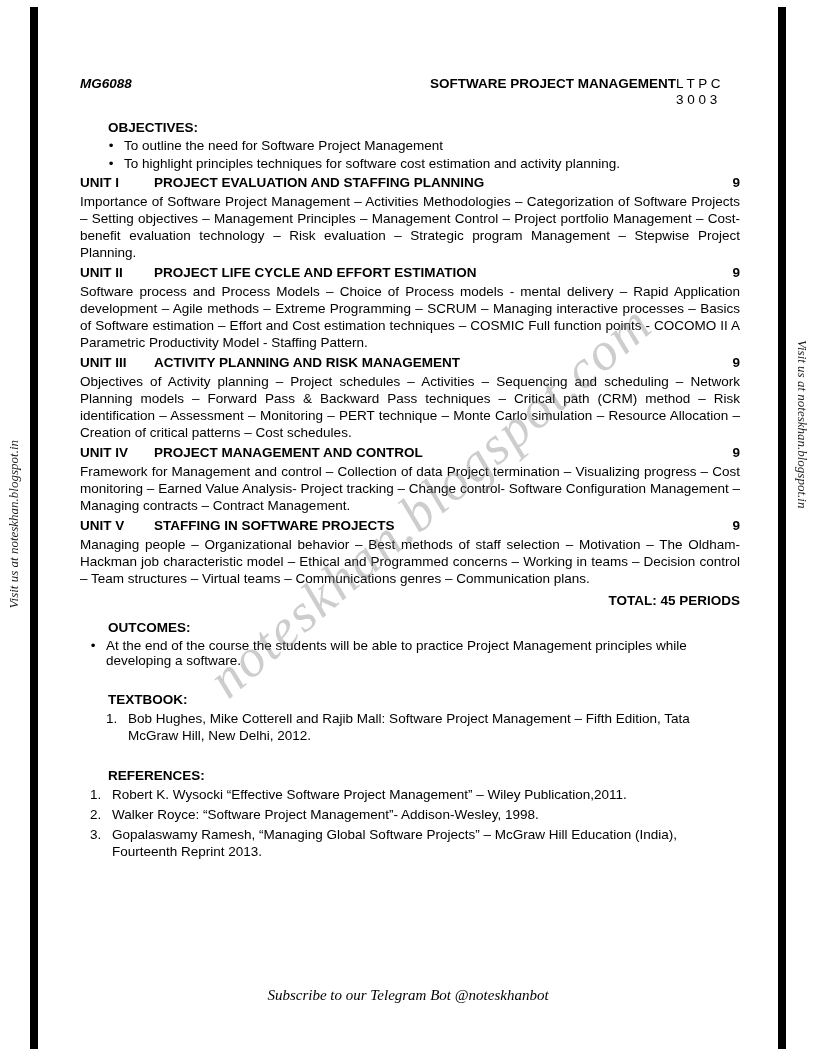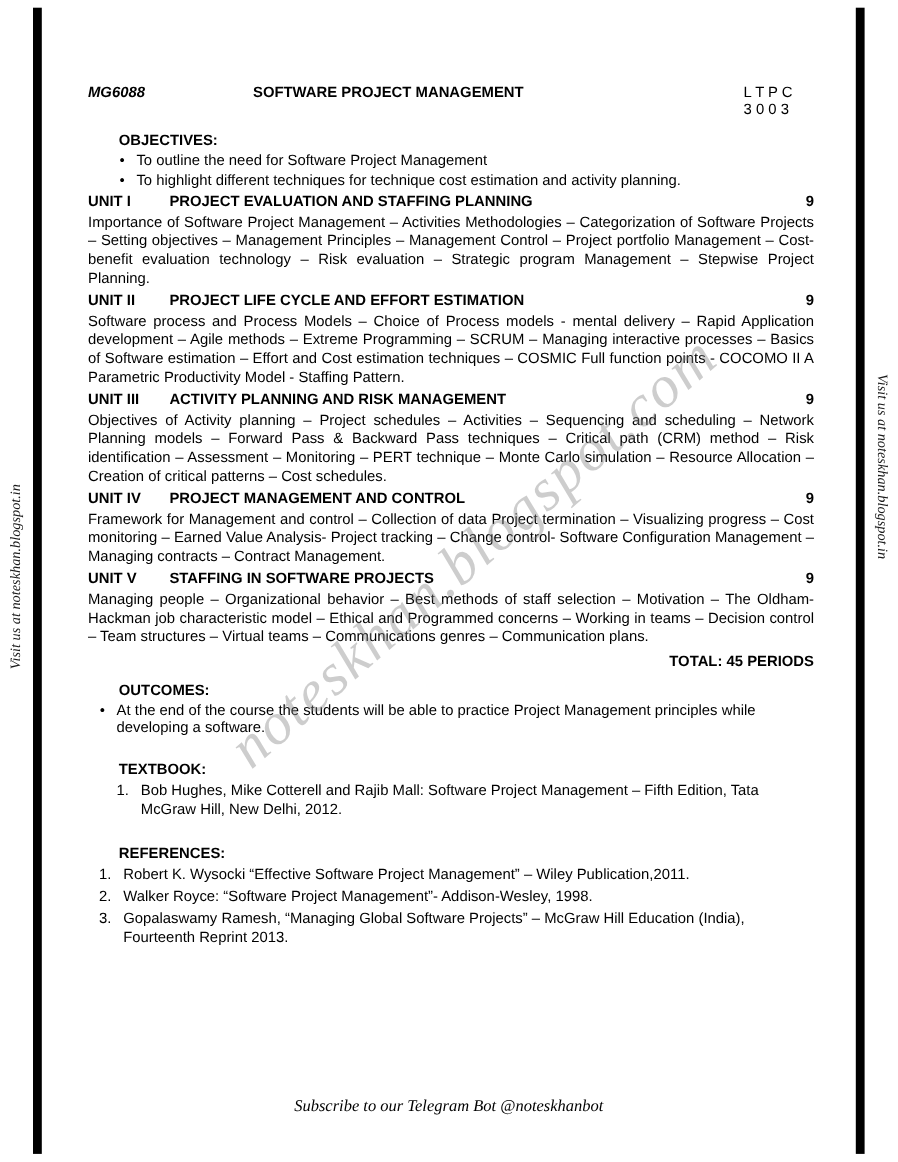--- a/index.html
+++ b/index.html
@@ -62,21 +62,21 @@
   .content {
     position: absolute;
     left: 80px;
     right: 76px;
     top: 76px;
     z-index: 2;
   }
 
   .doc-header { display: flex; align-items: flex-start; }
   .hdr-code   { width: 150px; font-weight: bold; font-style: italic; }
-  .hdr-title  { flex: 1; text-align: left; font-weight: bold; }
+  .hdr-title  { flex: 1; text-align: right; font-weight: bold; }
   .hdr-ltpc   { width: 64px; font-weight: normal; text-align: left; line-height: 16px; }
 
   .section-heading { font-weight: bold; margin-top: 12px; margin-left: 28px; }
 
   .bullet-row { display: flex; margin-top: 3px; }
   .bullet-row .bullet { width: 26px; text-align: center; flex: none; }
   .bullet-row.objective { padding-left: 18px; }
   .bullet-row .bullet-text { flex: 1; }
 
   .unit-block { margin-top: 3px; }
@@ -100,21 +100,21 @@
   .num-row.textbook { padding-left: 26px; }
   .num-row .num { width: 22px; flex: none; }
   .num-row .num-text { flex: 1; }
 
   .gap-lg { margin-top: 24px; }
 
   .footer-note {
     position: absolute;
     left: 0;
     right: 0;
-    bottom: 41px;
+    bottom: 52px;
     text-align: center;
     font-family: "Liberation Serif", serif;
     font-style: italic;
     font-size: 15px;
     z-index: 2;
   }
 </style>
 </head>
 <body>
 
@@ -137,21 +137,21 @@
     </div>
   </div>
 
   <div class="section-heading">OBJECTIVES:</div>
   <div class="bullet-row objective">
     <span class="bullet">•</span>
     <span class="bullet-text">To outline the need for Software Project Management</span>
   </div>
   <div class="bullet-row objective">
     <span class="bullet">•</span>
-    <span class="bullet-text">To highlight different techniques for technique cost estimation and activity planning.</span>
+    <span class="bullet-text">To highlight principles techniques for software cost estimation and activity planning.</span>
   </div>
 
   <div class="unit-block">
     <div class="unit-head">
       <span class="unit-label">UNIT I</span>
       <span class="unit-title">PROJECT EVALUATION AND STAFFING PLANNING</span>
       <span class="unit-hours">9</span>
     </div>
     <div class="unit-body">Importance of Software Project Management – Activities Methodologies – Categorization of Software Projects – Setting objectives – Management Principles – Management Control – Project portfolio Management – Cost-benefit evaluation technology – Risk evaluation – Strategic program Management – Stepwise Project Planning.</div>
   </div>

